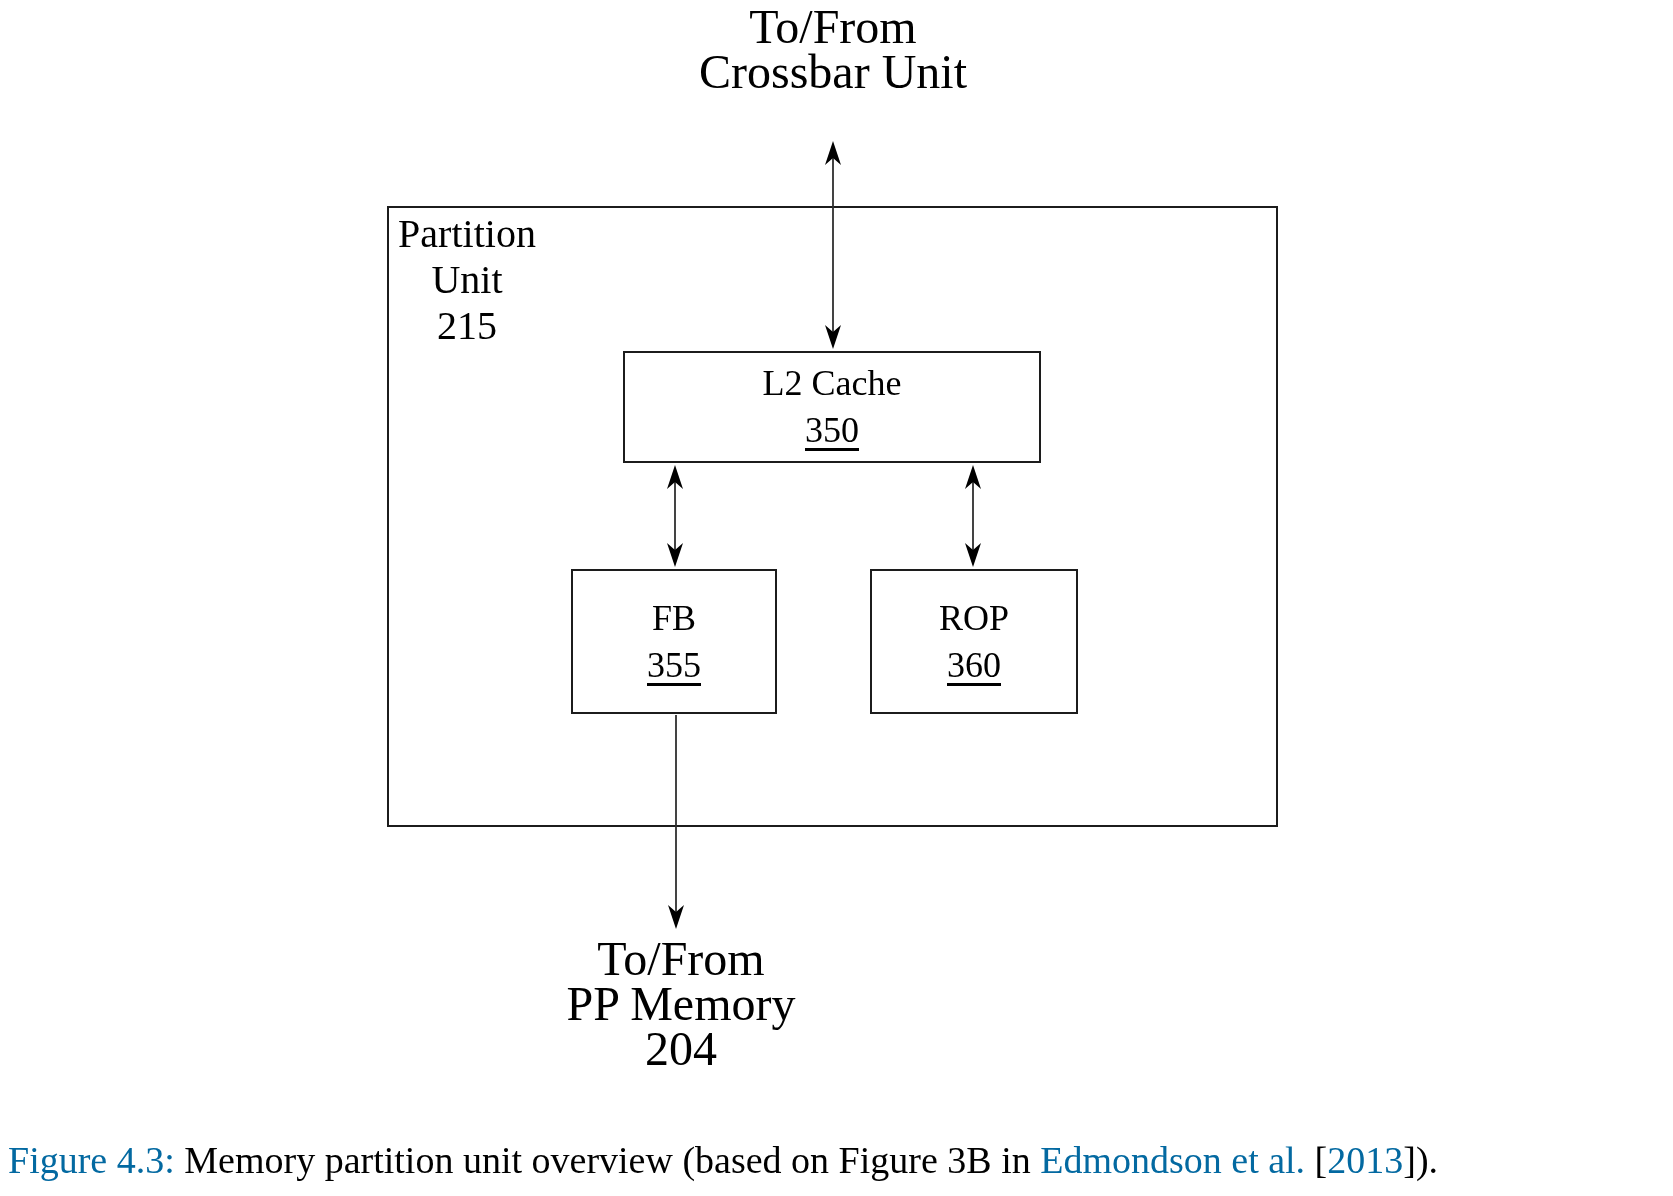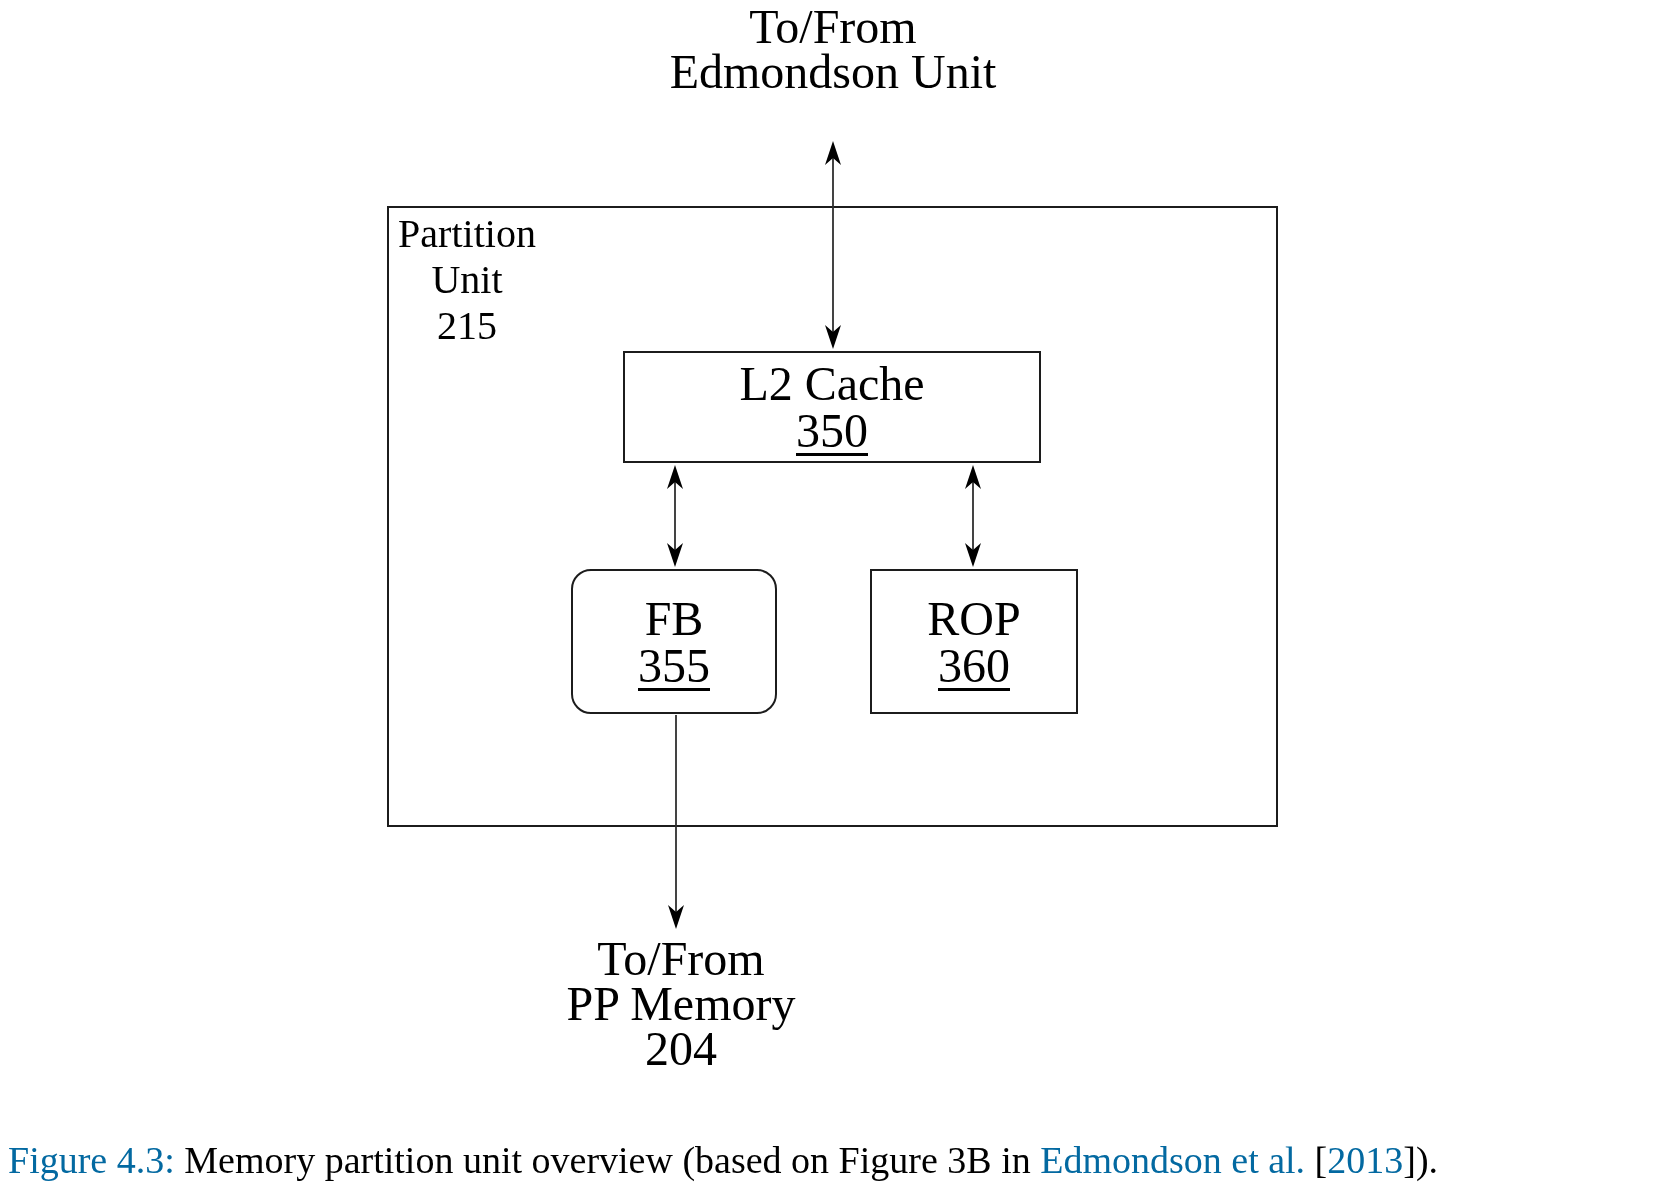--- a/index.html
+++ b/index.html
@@ -62,27 +62,27 @@
   }
   .node-box {
     position: absolute;
     border: 2px solid #1c1c1c;
     background: #ffffff;
     box-sizing: border-box;
     display: flex;
     flex-direction: column;
     align-items: center;
     justify-content: center;
-    font-size: 48px;
+    font-size: 36px;
     line-height: 47px;
     z-index: 3;
     text-align: center;
   }
   .l2-box  { left: 623px; top: 351px; width: 418px; height: 112px; }
-  .fb-box  { left: 571px; top: 569px; width: 206px; height: 145px; border-radius: 20px; }
+  .fb-box  { left: 571px; top: 569px; width: 206px; height: 145px; }
   .rop-box { left: 870px; top: 569px; width: 208px; height: 145px; }
   .ref-num {
     text-decoration: underline;
     text-decoration-thickness: 2.5px;
     text-underline-offset: 6px;
   }
   .caption {
     position: absolute;
     left: 8px; top: 1137px;
     font-size: 38px;
@@ -122,21 +122,21 @@
     </g>
 
     <g>
       <line class="arrow-line" x1="676" y1="715" x2="676" y2="913"></line>
       <polygon class="arrow-head" points="676,929 668,905 676,912 684,905"></polygon>
     </g>
   </svg>
 
   <div class="flow-label top-label">
     <div>To/From</div>
-    <div>Edmondson Unit</div>
+    <div>Crossbar Unit</div>
   </div>
 
   <div class="partition-box"></div>
   <div class="partition-label">
     <div>Partition</div>
     <div>Unit</div>
     <div>215</div>
   </div>
 
   <div class="node-box l2-box">

